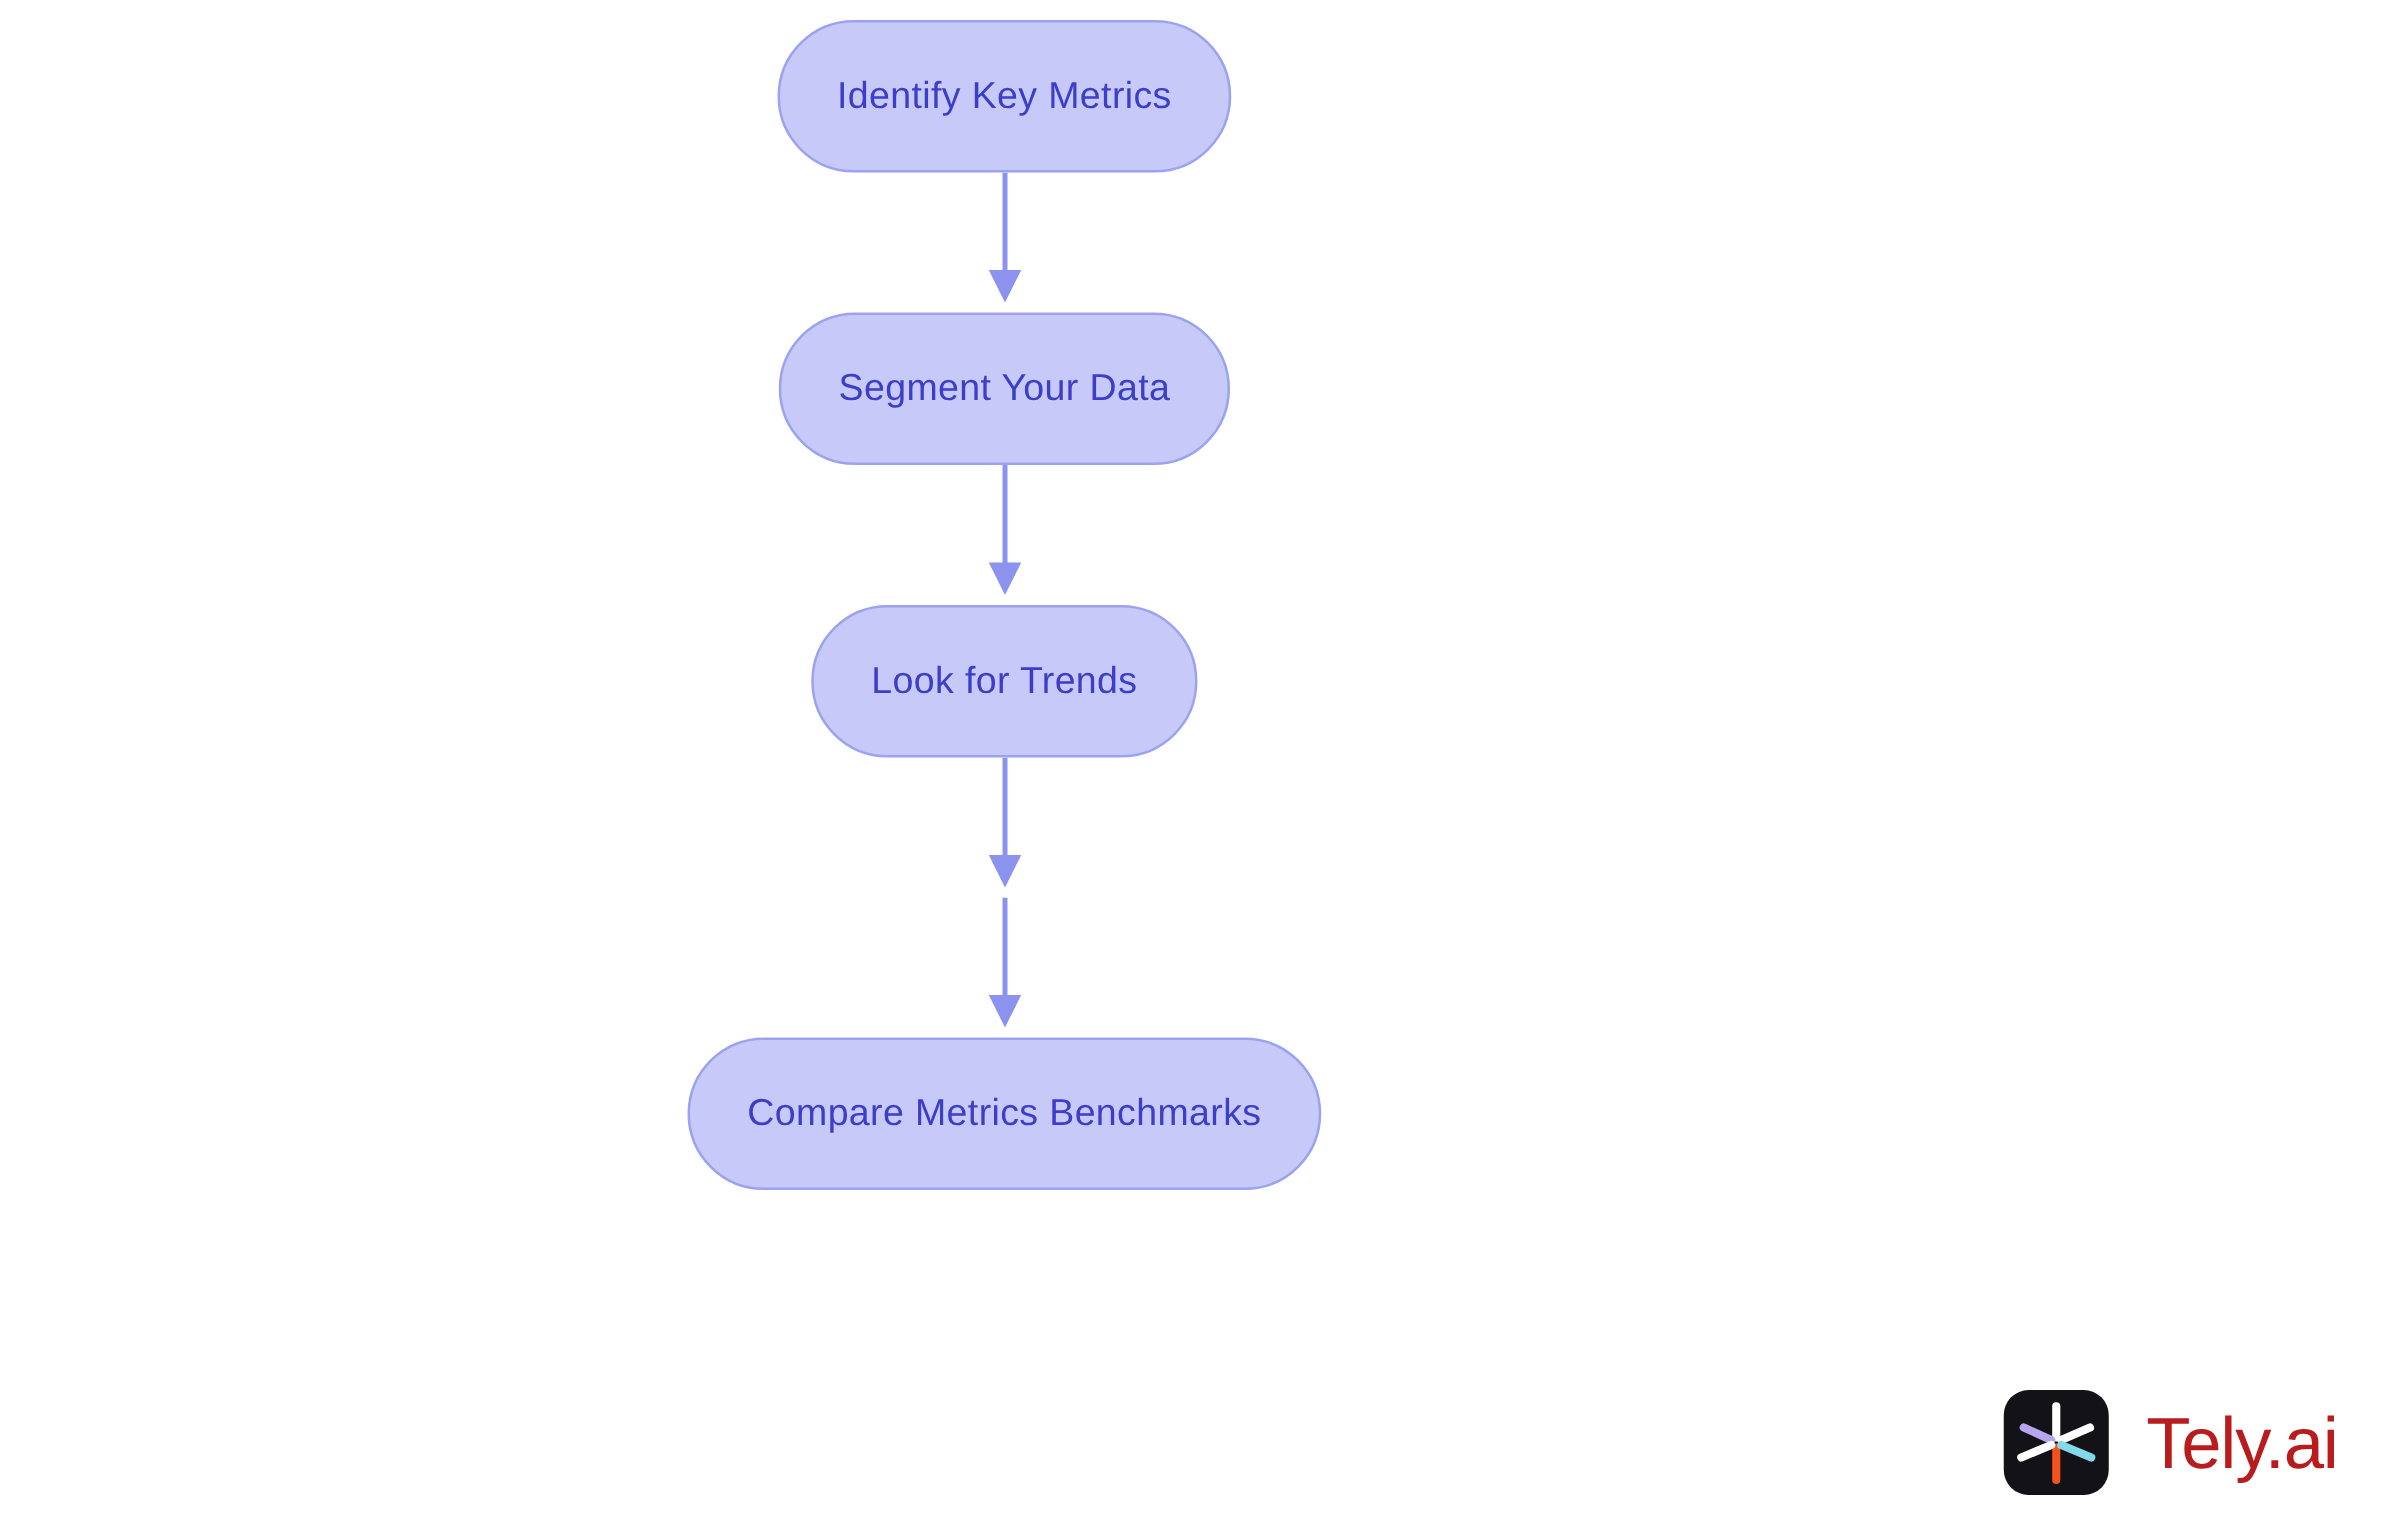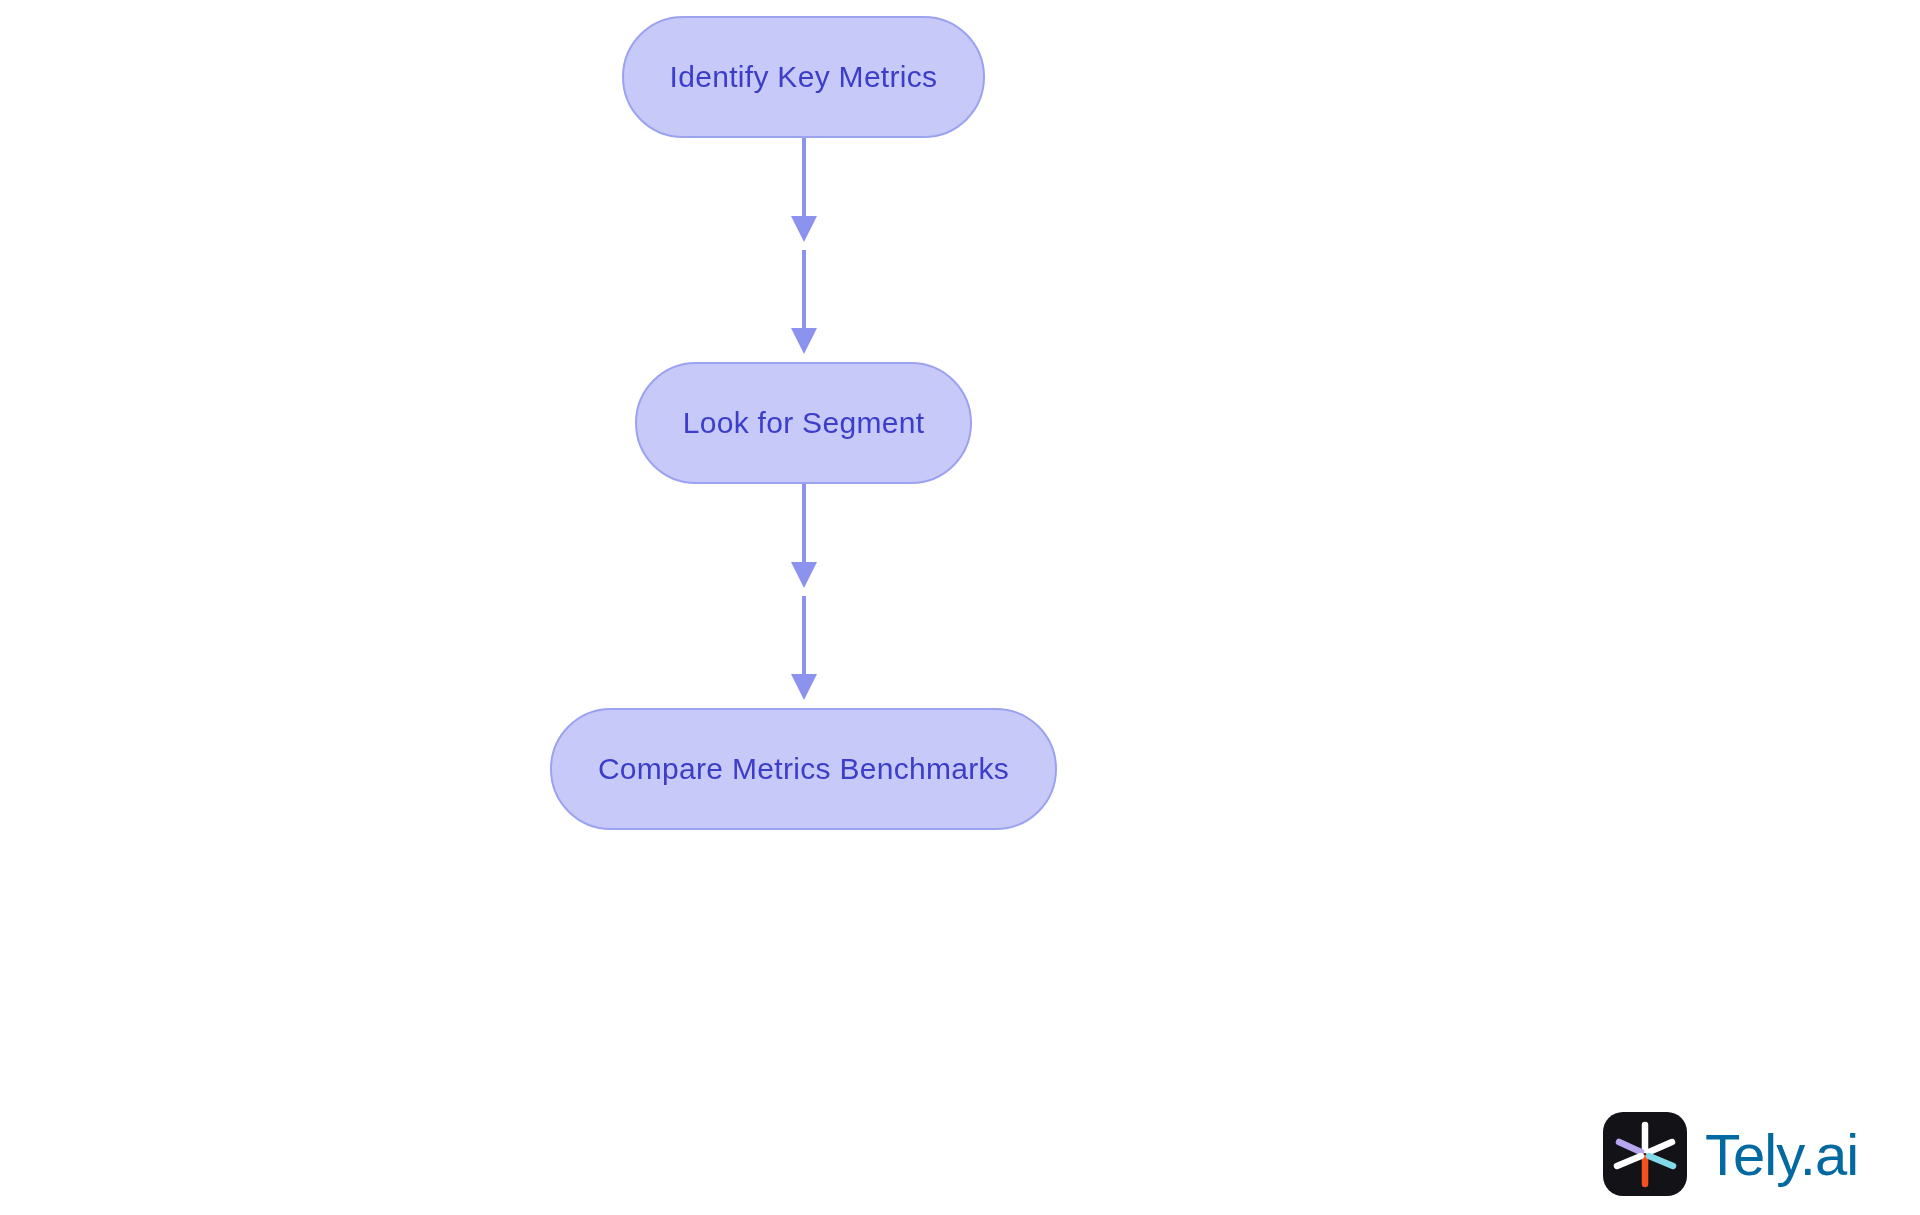--- a/index.html
+++ b/index.html
@@ -60,47 +60,51 @@
     background: #131317;
     border-radius: 20px;
     display: flex;
     align-items: center;
     justify-content: center;
   }
   .brand-text {
     font-size: 58px;
     font-weight: 500;
     letter-spacing: -1px;
-    color: #0369a1;
+    color: #b91c1c;
+    margin-left: 12px;
   }
 </style>
 </head>
 <body>
 
 <div class="canvas">
 
   <div class="flow-column">
 
     <div class="flow-node">
       <span>Identify Key Metrics</span>
     </div>
 
     <svg class="flow-arrow" viewBox="0 0 32 112">
       <line x1="16" y1="0" x2="16" y2="80" stroke="#8b93ee" stroke-width="4"></line>
       <polygon points="3,78 29,78 16,104" fill="#8b93ee"></polygon>
     </svg>
 
+    <div class="flow-node">
+      <span>Segment Your Data</span>
+    </div>
 
     <svg class="flow-arrow" viewBox="0 0 32 112">
       <line x1="16" y1="0" x2="16" y2="80" stroke="#8b93ee" stroke-width="4"></line>
       <polygon points="3,78 29,78 16,104" fill="#8b93ee"></polygon>
     </svg>
 
     <div class="flow-node">
-      <span>Look for Segment</span>
+      <span>Look for Trends</span>
     </div>
 
     <svg class="flow-arrow" viewBox="0 0 32 112">
       <line x1="16" y1="0" x2="16" y2="80" stroke="#8b93ee" stroke-width="4"></line>
       <polygon points="3,78 29,78 16,104" fill="#8b93ee"></polygon>
     </svg>
 
 
     <svg class="flow-arrow" viewBox="0 0 32 112">
       <line x1="16" y1="0" x2="16" y2="80" stroke="#8b93ee" stroke-width="4"></line>

